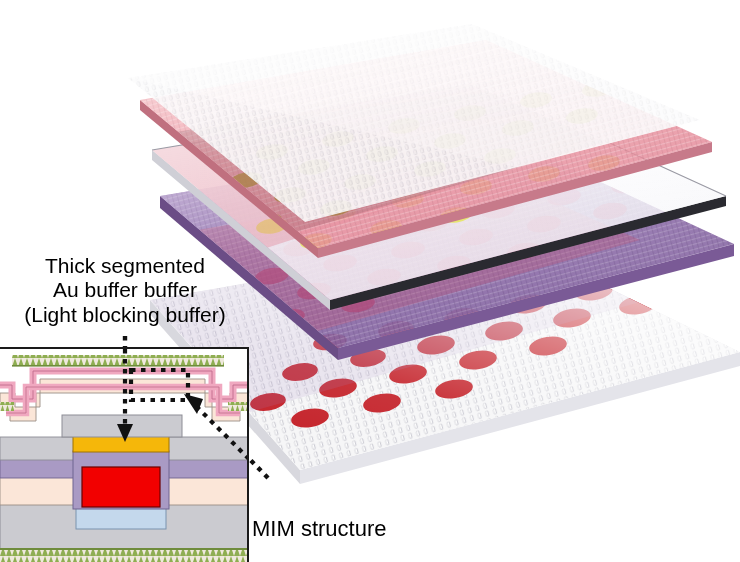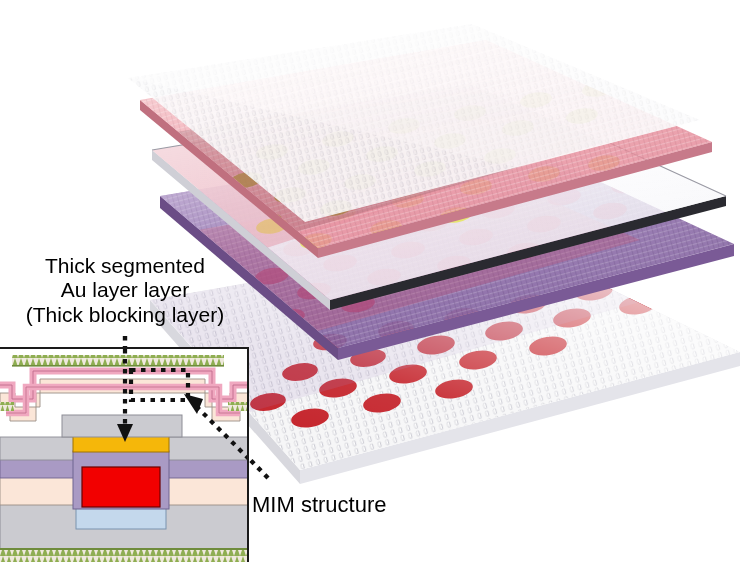--- a/index.html
+++ b/index.html
@@ -25,21 +25,21 @@
     font-family: "Liberation Sans", sans-serif;
     line-height: 1.16;
     white-space: nowrap;
   }
   #label-au {
     left: 0px; top: 254px; width: 250px;
     text-align: center;
     font-size: 21px;
   }
   #label-mim {
-    left: 252px; top: 492px; width: 250px;
+    left: 252px; top: 516px; width: 250px;
     text-align: left;
     font-size: 22px;
   }
   .lbl-line { display: block; }
   .sub { font-size: 0.68em; vertical-align: -0.28em; }
 
   
   #inset {
     position: absolute;
     left: 0px; top: 347px;
@@ -303,22 +303,22 @@
 
         <g>
           <line x1="268" y1="478" x2="196" y2="404" stroke="#111111" stroke-width="4.4" stroke-dasharray="4.5 5.5" stroke-linecap="butt"></line>
           <polygon points="184,392 203,397 197,412" fill="#111111"></polygon>
         </g>
       </g>
     </svg>
 
     <div class="label-block" id="label-au">
       <span class="lbl-line">Thick segmented</span>
-      <span class="lbl-line">Au layer layer</span>
-      <span class="lbl-line">(Thick blocking layer)</span>
+      <span class="lbl-line">Au buffer buffer</span>
+      <span class="lbl-line">(Light blocking buffer)</span>
     </div>
 
     <div class="label-block" id="label-mim">
       <span class="lbl-line">MIM structure</span>
     </div>
   </div>
 
   <div id="inset">
     <svg id="inset-svg" viewBox="0 0 249 215">
       <defs>

